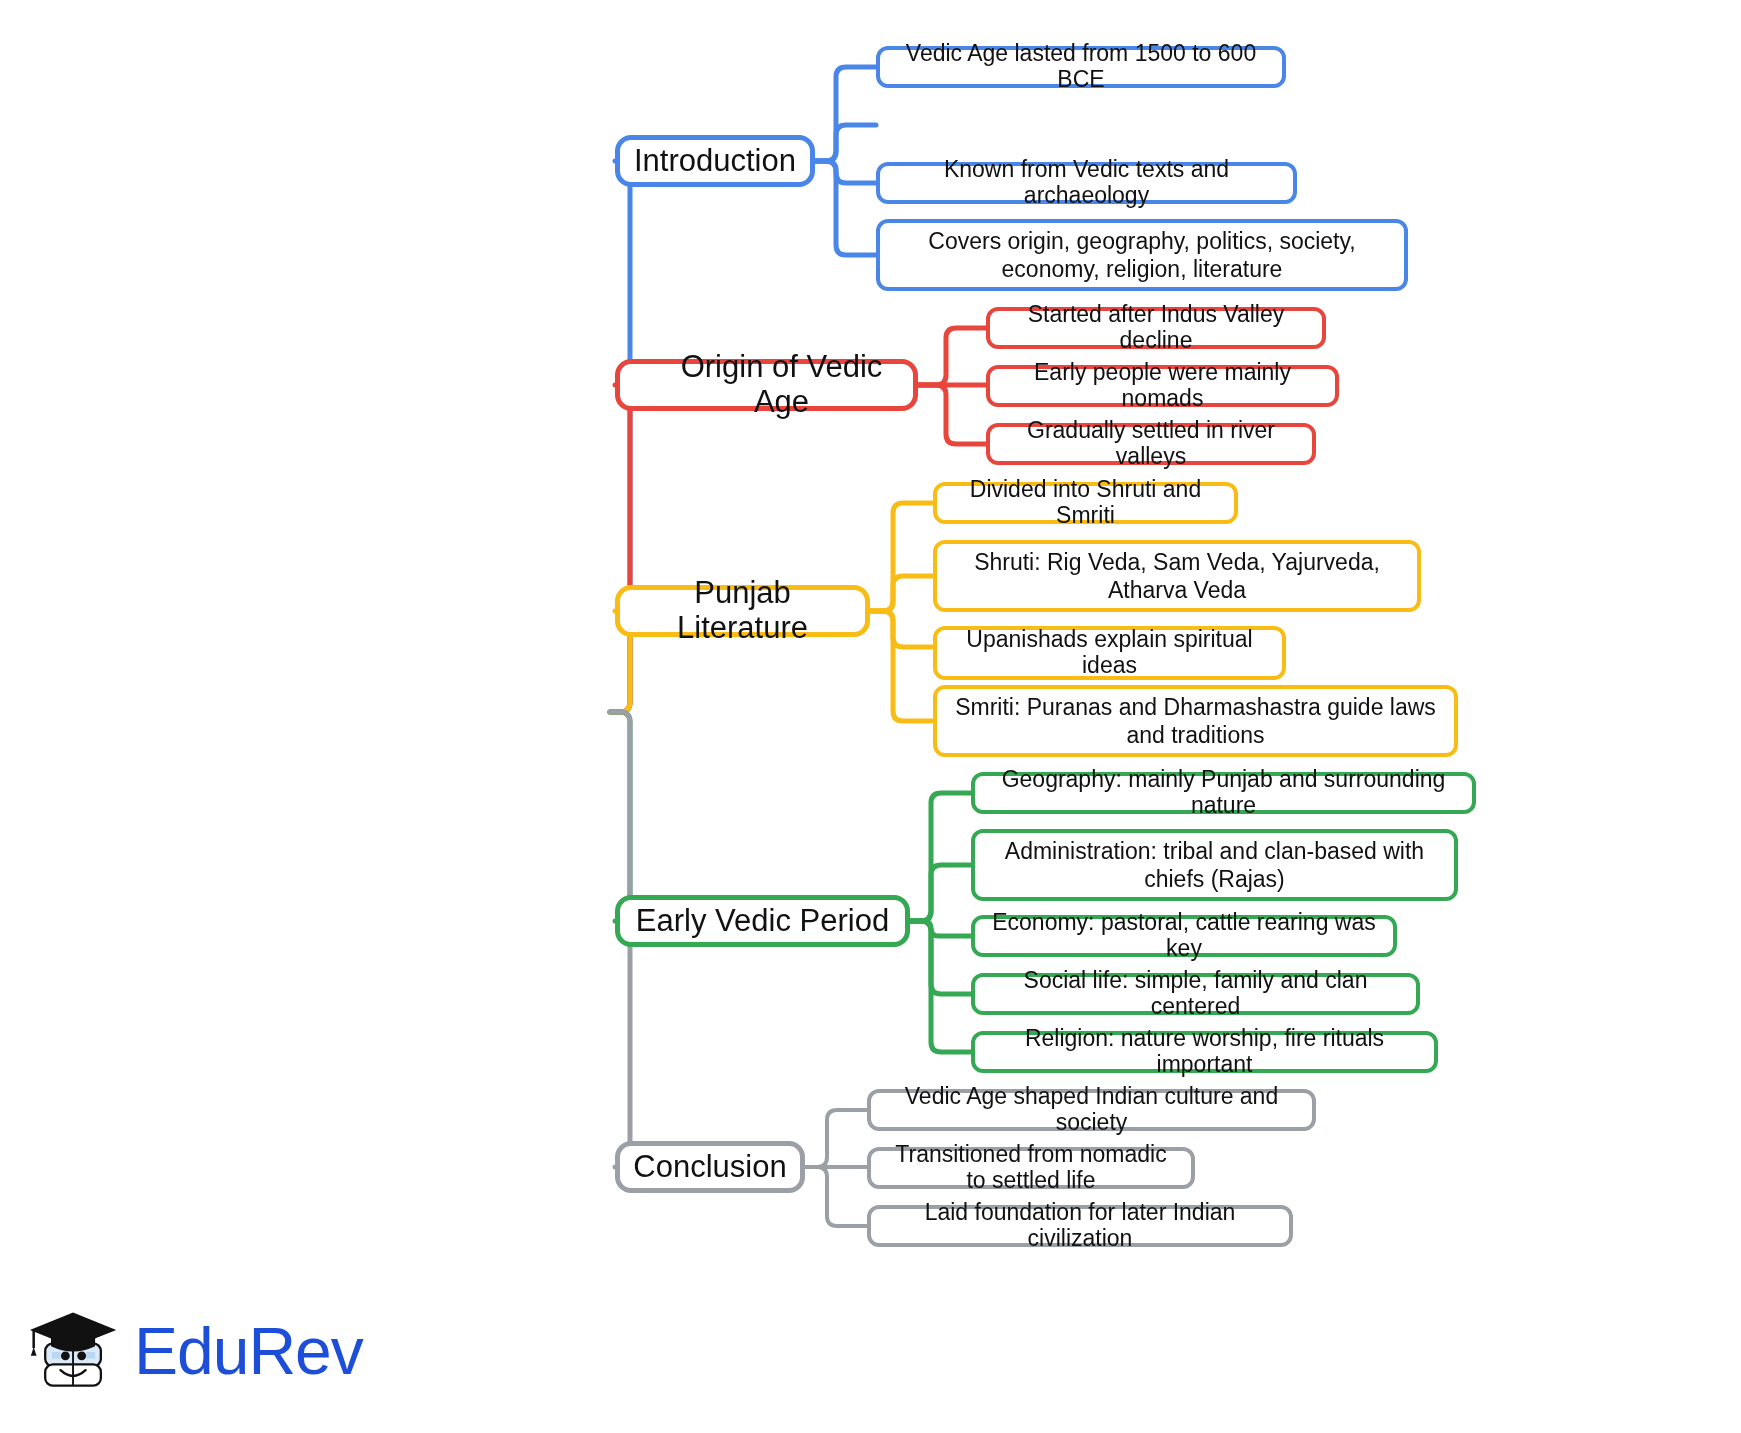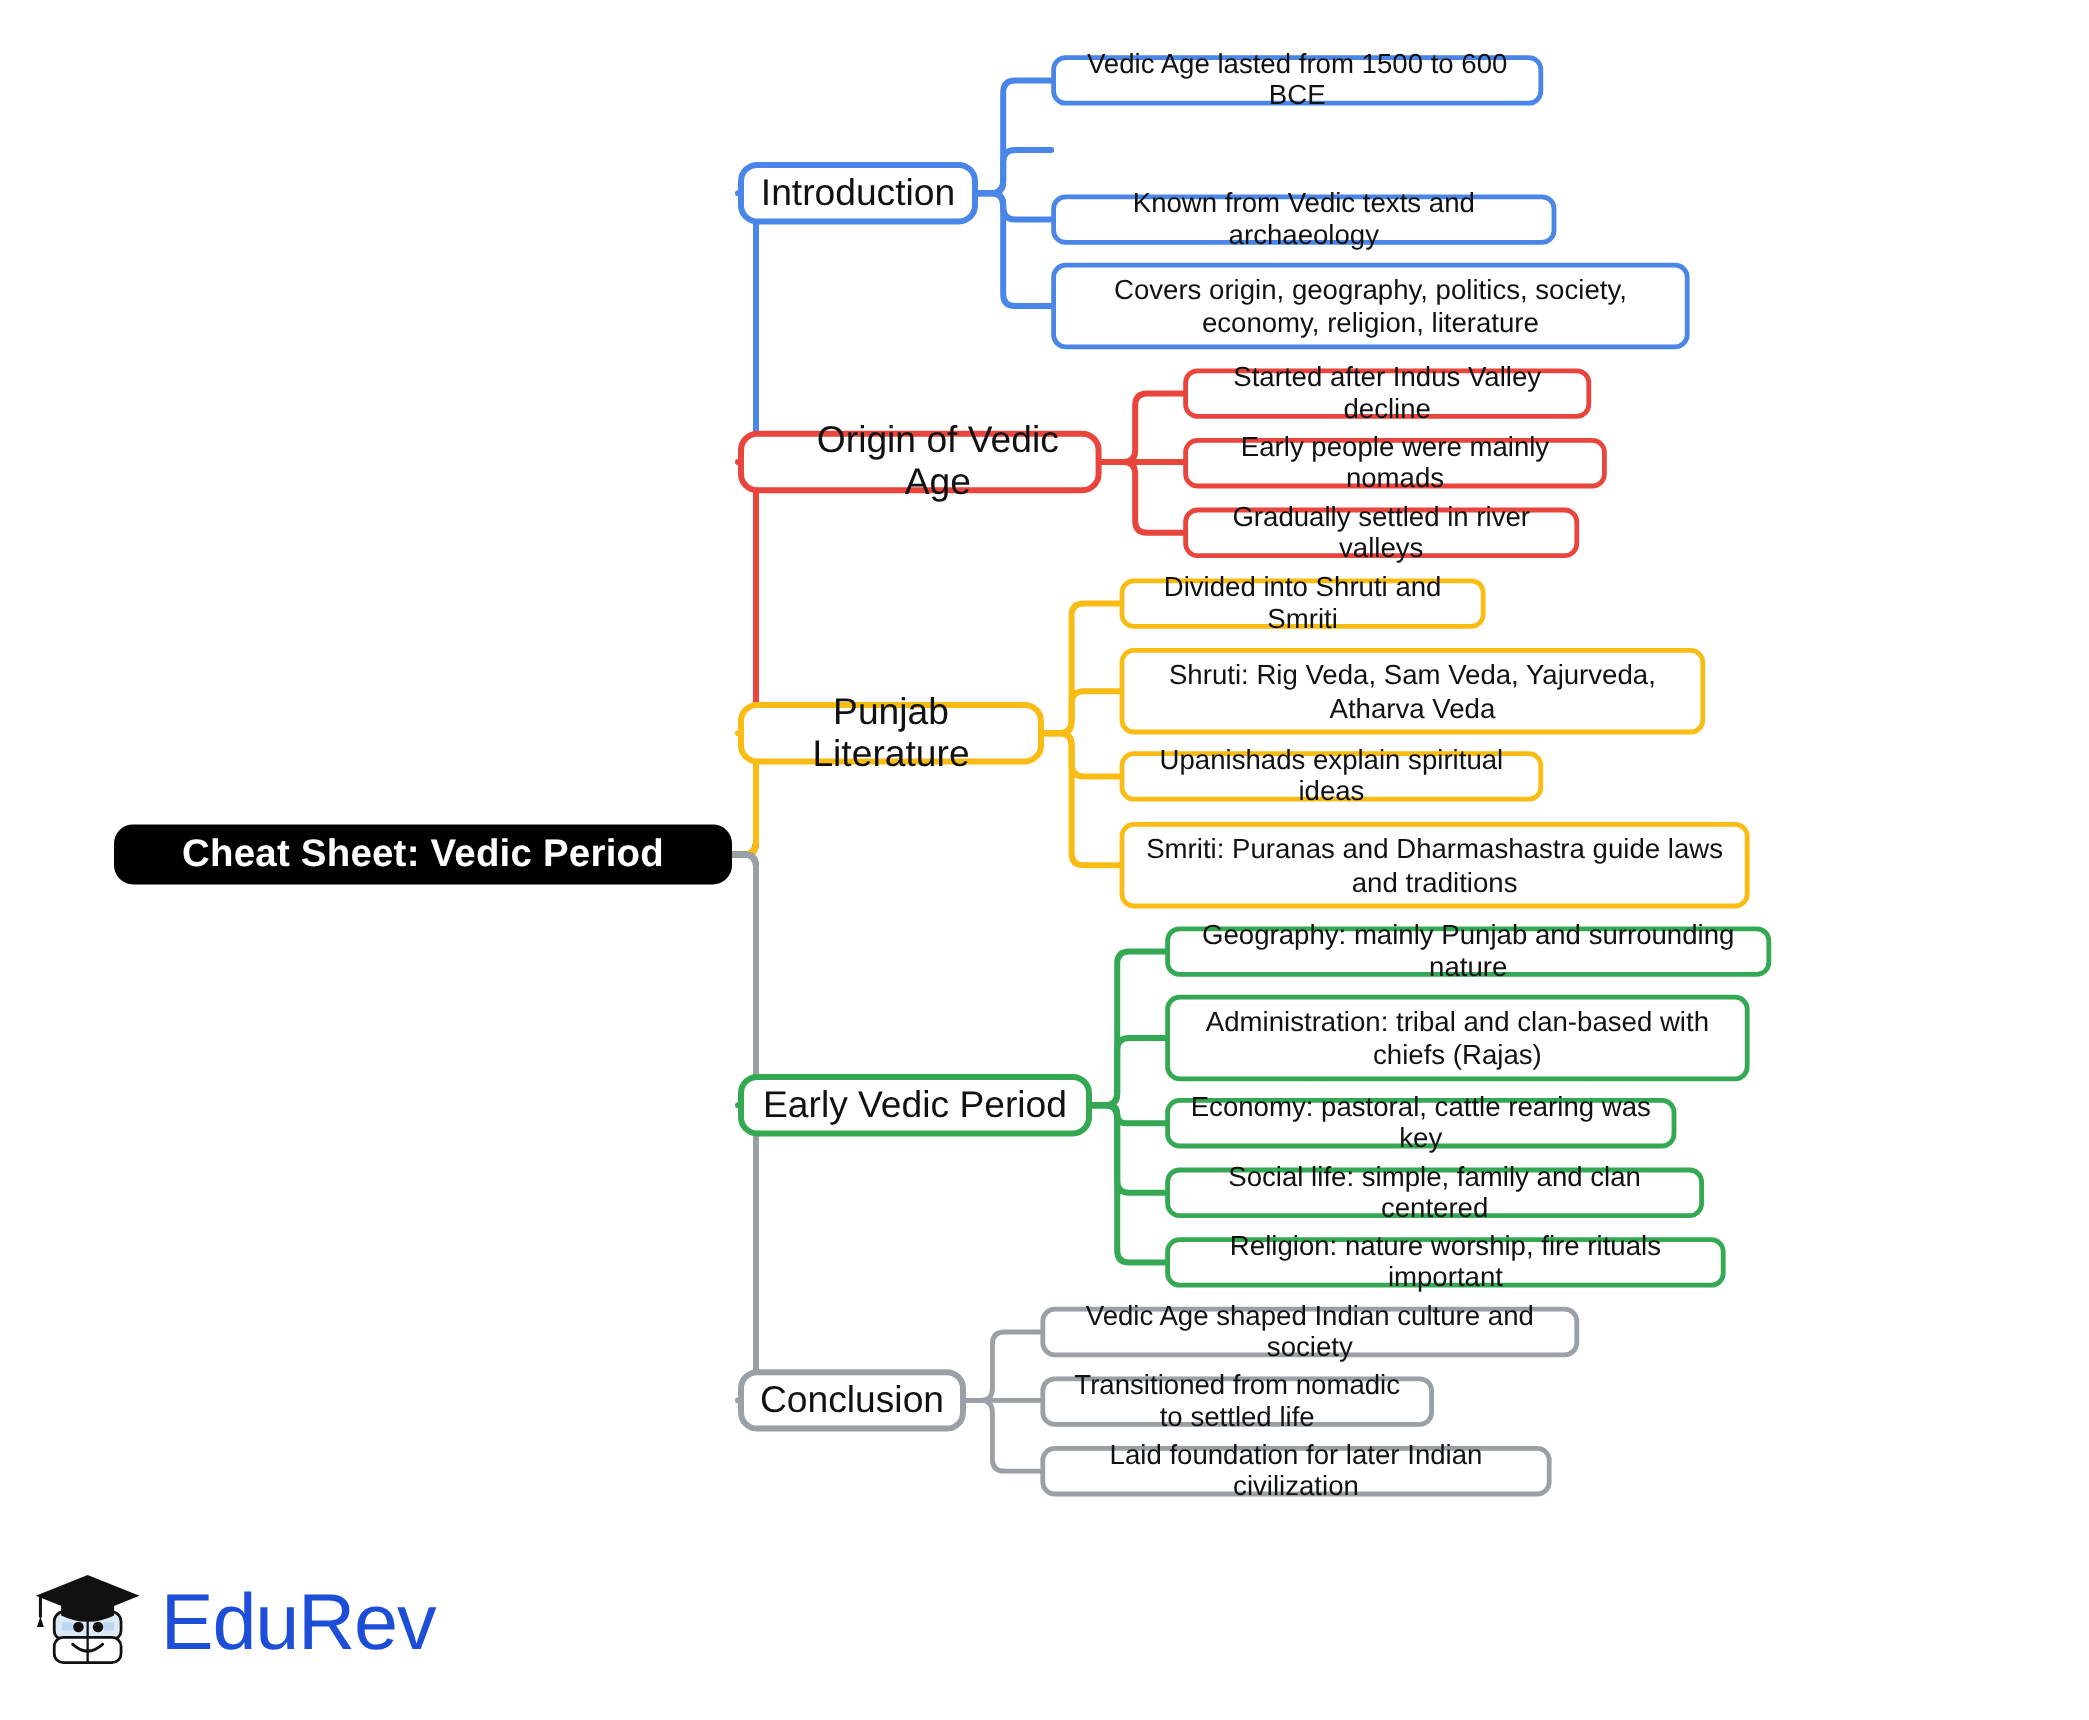--- a/index.html
+++ b/index.html
@@ -108,23 +108,20 @@
       <path d="M910 921 H921 Q931 921 931 911 V875 Q931 865 941 865 H971" fill="none" stroke="#34a853" stroke-width="5" stroke-linecap="round" stroke-linejoin="round"></path>
       <path d="M910 921 H923.5 Q931 921 931 928.5 V928.5 Q931 936 938.5 936 H971" fill="none" stroke="#34a853" stroke-width="5" stroke-linecap="round" stroke-linejoin="round"></path>
       <path d="M910 921 H921 Q931 921 931 931 V984 Q931 994 941 994 H971" fill="none" stroke="#34a853" stroke-width="5" stroke-linecap="round" stroke-linejoin="round"></path>
       <path d="M910 921 H921 Q931 921 931 931 V1042 Q931 1052 941 1052 H971" fill="none" stroke="#34a853" stroke-width="5" stroke-linecap="round" stroke-linejoin="round"></path>
       <path d="M610 712 H620 Q630 712 630 722 V1157 Q630 1167 640 1167 H615" fill="none" stroke="#9aa0a6" stroke-width="5" stroke-linecap="round" stroke-linejoin="round"></path>
       <path d="M805 1167 H817 Q827 1167 827 1157 V1120 Q827 1110 837 1110 H867" fill="none" stroke="#9aa0a6" stroke-width="4" stroke-linecap="round" stroke-linejoin="round"></path>
       <path d="M805 1167 H867" fill="none" stroke="#9aa0a6" stroke-width="4" stroke-linecap="round" stroke-linejoin="round"></path>
       <path d="M805 1167 H817 Q827 1167 827 1177 V1216 Q827 1226 837 1226 H867" fill="none" stroke="#9aa0a6" stroke-width="4" stroke-linecap="round" stroke-linejoin="round"></path>
     </svg>
 
-  <div class="node root-node" style="left:95px; top:687px; width:515px; height:50px;">
-    <span>Cheat Sheet: Vedic Period</span>
-  </div>
 
   <div class="node branch-node" style="left:615px; top:135px; width:200px; height:52px; border-color:#4a86e8;">
     <span>Introduction</span>
   </div>
 
   <div class="node leaf-node" style="left:876px; top:46px; width:410px; height:42px; border-color:#4a86e8;">
     <span>Vedic Age lasted from 1500 to 600 BCE</span>
   </div>
 
 
@@ -157,21 +154,21 @@
   </div>
 
   <div class="node leaf-node" style="left:933px; top:482px; width:305px; height:42px; border-color:#f9bc15;">
     <span>Divided into Shruti and Smriti</span>
   </div>
 
   <div class="node leaf-node two-line" style="left:933px; top:540px; width:488px; height:72px; border-color:#f9bc15;">
     <span>Shruti: Rig Veda, Sam Veda, Yajurveda, Atharva Veda</span>
   </div>
 
-  <div class="node leaf-node" style="left:933px; top:626px; width:353px; height:42px; border-color:#f9bc15;">
+  <div class="node leaf-node" style="left:933px; top:626px; width:353px; height:54px; border-color:#f9bc15;">
     <span>Upanishads explain spiritual ideas</span>
   </div>
 
   <div class="node leaf-node two-line" style="left:933px; top:685px; width:525px; height:72px; border-color:#f9bc15;">
     <span>Smriti: Puranas and Dharmashastra guide laws and traditions</span>
   </div>
 
   <div class="node branch-node" style="left:615px; top:895px; width:295px; height:52px; border-color:#34a853;">
     <span>Early Vedic Period</span>
   </div>

